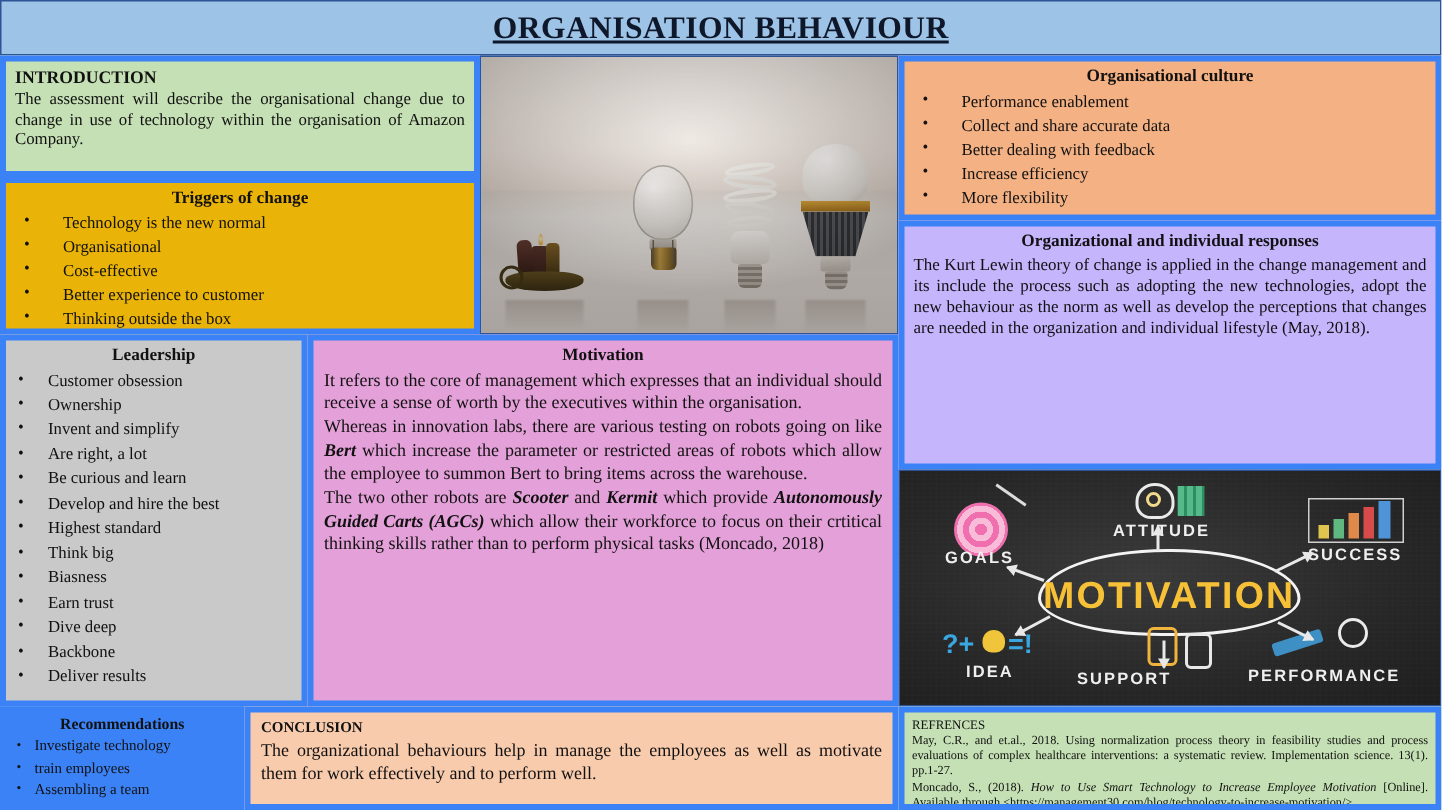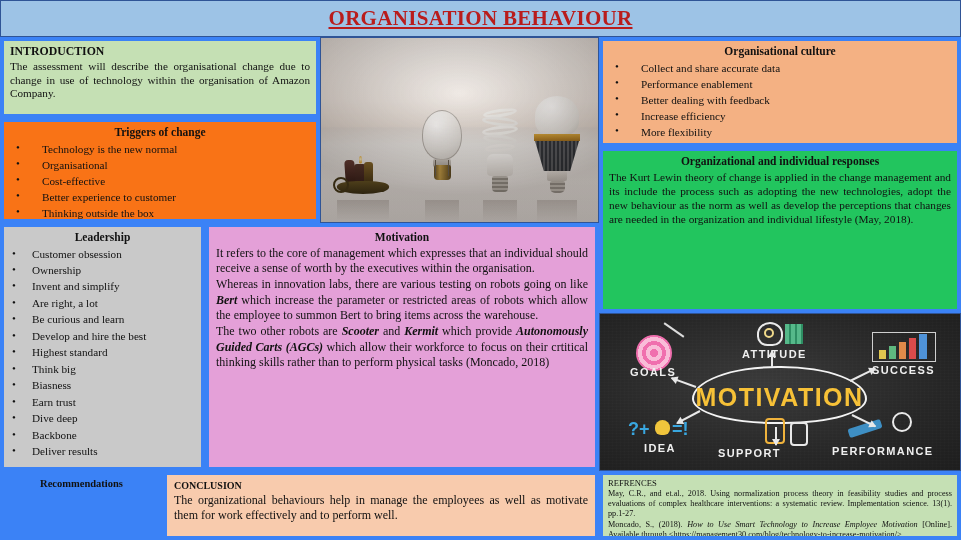--- a/index.html
+++ b/index.html
@@ -61,47 +61,47 @@
     left: 0; top: 0; width: 961px; height: 37px;
     background: #9dc3e6;
     border: 1px solid #2f5496;
     display: flex; align-items: center; justify-content: center;
   }
   #header .title {
     font-size: 21px;
     font-weight: bold;
     letter-spacing: 0.3px;
     text-decoration: underline;
-    color: #b91c1c;
+    color: #0f172a;
     font-family: "Liberation Serif", "DejaVu Serif", serif;
   }
 
   
   #intro { left: 0; top: 37px; width: 320px; height: 81px; background: #c5e0b4; padding: 4px 6px 2px 6px; }
   #intro .ptitle { text-align: left; font-size: 11.8px; }
-  #triggers { left: 0; top: 118px; width: 320px; height: 105px; background: #f97316; padding: 4px 4px 2px 4px; }
+  #triggers { left: 0; top: 118px; width: 320px; height: 105px; background: #eab308; padding: 4px 4px 2px 4px; }
   #leadership { left: 0; top: 223px; width: 205px; height: 248px; background: #c9c9c9; padding: 4px 2px 2px 2px; }
   #leadership ul.bullets li { padding-left: 26px; line-height: 1.47; }
   #leadership ul.bullets li::before { left: 6px; }
   #recommendations { left: 0; top: 471px; width: 163px; height: 73px; background: #3b82f6; padding: 3px 3px 2px 3px; }
   #recommendations .ptitle { font-size: 10.5px; }
   #recommendations ul.bullets li { font-size: 10px; line-height: 1.42; padding-left: 16px; }
   #recommendations ul.bullets li::before { left: 4px; font-size: 9px; }
 
   
   #bulbs-image { left: 320px; top: 37px; width: 279px; height: 186px; border: 1px solid #2f5496; }
   #motivation { left: 205px; top: 223px; width: 394px; height: 248px; background: #e4a0d8; padding: 4px 7px 2px 7px; }
   #motivation .body-text { font-size: 12px; line-height: 1.305; }
   #conclusion { left: 163px; top: 471px; width: 436px; height: 69px; background: #f8cbad; padding: 5px 7px 2px 7px; }
   #conclusion .ptitle { text-align: left; font-size: 10px; }
   #conclusion .body-text { font-size: 12px; line-height: 1.3; }
 
   
   #culture { left: 599px; top: 37px; width: 362px; height: 110px; background: #f4b183; padding: 4px 4px 2px 4px; }
-  #responses { left: 599px; top: 147px; width: 362px; height: 166px; background: #22c55e; padding: 4px 6px 2px 6px; }
+  #responses { left: 599px; top: 147px; width: 362px; height: 166px; background: #c4b5fd; padding: 4px 6px 2px 6px; }
   #responses .body-text { font-size: 11.3px; line-height: 1.255; }
   #blackboard-image { left: 599px; top: 313px; width: 362px; height: 158px; border: 1px solid #2f5496; }
   #references { left: 599px; top: 471px; width: 362px; height: 69px; background: #c5e0b4; padding: 3px 5px 2px 5px; }
   #references .reftitle { font-size: 8.6px; color: #111; line-height: 1.25; }
   #references .refline { font-size: 8.2px; color: #111; line-height: 1.26; text-align: justify; }
   #references .refline i { font-style: italic; }
 
   
   .bulbs-bg {
     position: absolute; inset: 0;
@@ -279,22 +279,22 @@
   <div class="panel" id="motivation">
     <div class="ptitle">Motivation</div>
     <p class="body-text">It refers to the core of management which expresses that an individual should receive a sense of worth by the executives within the organisation.</p>
     <p class="body-text"><span>Whereas in innovation labs, there are various testing on robots going on like </span><b><i>Bert</i></b><span> which increase the parameter or restricted areas of robots which allow the employee to summon Bert to bring items across the warehouse.</span></p>
     <p class="body-text"><span>The two other robots are </span><b><i>Scooter</i></b><span> and </span><b><i>Kermit</i></b><span> which provide </span><b><i>Autonomously Guided Carts (AGCs)</i></b><span> which allow their workforce to focus on their crtitical thinking skills rather than to perform physical tasks (Moncado, 2018)</span></p>
   </div>
 
   <div class="panel" id="culture">
     <div class="ptitle">Organisational culture</div>
     <ul class="bullets">
+      <li>Performance enablement</li>
       <li>Collect and share accurate data</li>
-      <li>Performance enablement</li>
       <li>Better dealing with feedback</li>
       <li>Increase efficiency</li>
       <li>More flexibility</li>
     </ul>
   </div>
 
   <div class="panel" id="responses">
     <div class="ptitle">Organizational and individual responses</div>
     <p class="body-text">The Kurt Lewin theory of change is applied in the change management and its include the process such as adopting the new technologies, adopt the new behaviour as the norm as well as develop the perceptions that changes are needed in the organization and individual lifestyle (May, 2018).</p>
   </div>
@@ -342,20 +342,25 @@
     <div class="arrow" style="left:96px;top:72px;width:26px;transform:rotate(200deg);"></div>
     <div class="arrow" style="left:172px;top:52px;width:16px;transform:rotate(-90deg);"></div>
     <div class="arrow" style="left:250px;top:66px;width:28px;transform:rotate(-26deg);"></div>
     <div class="arrow" style="left:100px;top:96px;width:26px;transform:rotate(152deg);"></div>
     <div class="arrow" style="left:176px;top:112px;width:18px;transform:rotate(90deg);"></div>
     <div class="arrow" style="left:252px;top:100px;width:26px;transform:rotate(26deg);"></div>
   </div>
 
   <div class="panel" id="recommendations">
     <div class="ptitle">Recommendations</div>
+    <ul class="bullets">
+      <li>Investigate technology</li>
+      <li>train employees</li>
+      <li>Assembling a team</li>
+    </ul>
   </div>
 
   <div class="panel" id="conclusion">
     <div class="ptitle left">CONCLUSION</div>
     <p class="body-text">The organizational behaviours help in manage the employees as well as motivate them for work effectively and to perform well.</p>
   </div>
 
   <div class="panel" id="references">
     <div class="reftitle">REFRENCES</div>
     <div class="refline"><span>May, C.R., and et.al., 2018. Using normalization process theory in feasibility studies and process evaluations of complex healthcare interventions: a systematic review. Implementation science. 13(1). pp.1-27.</span></div>

